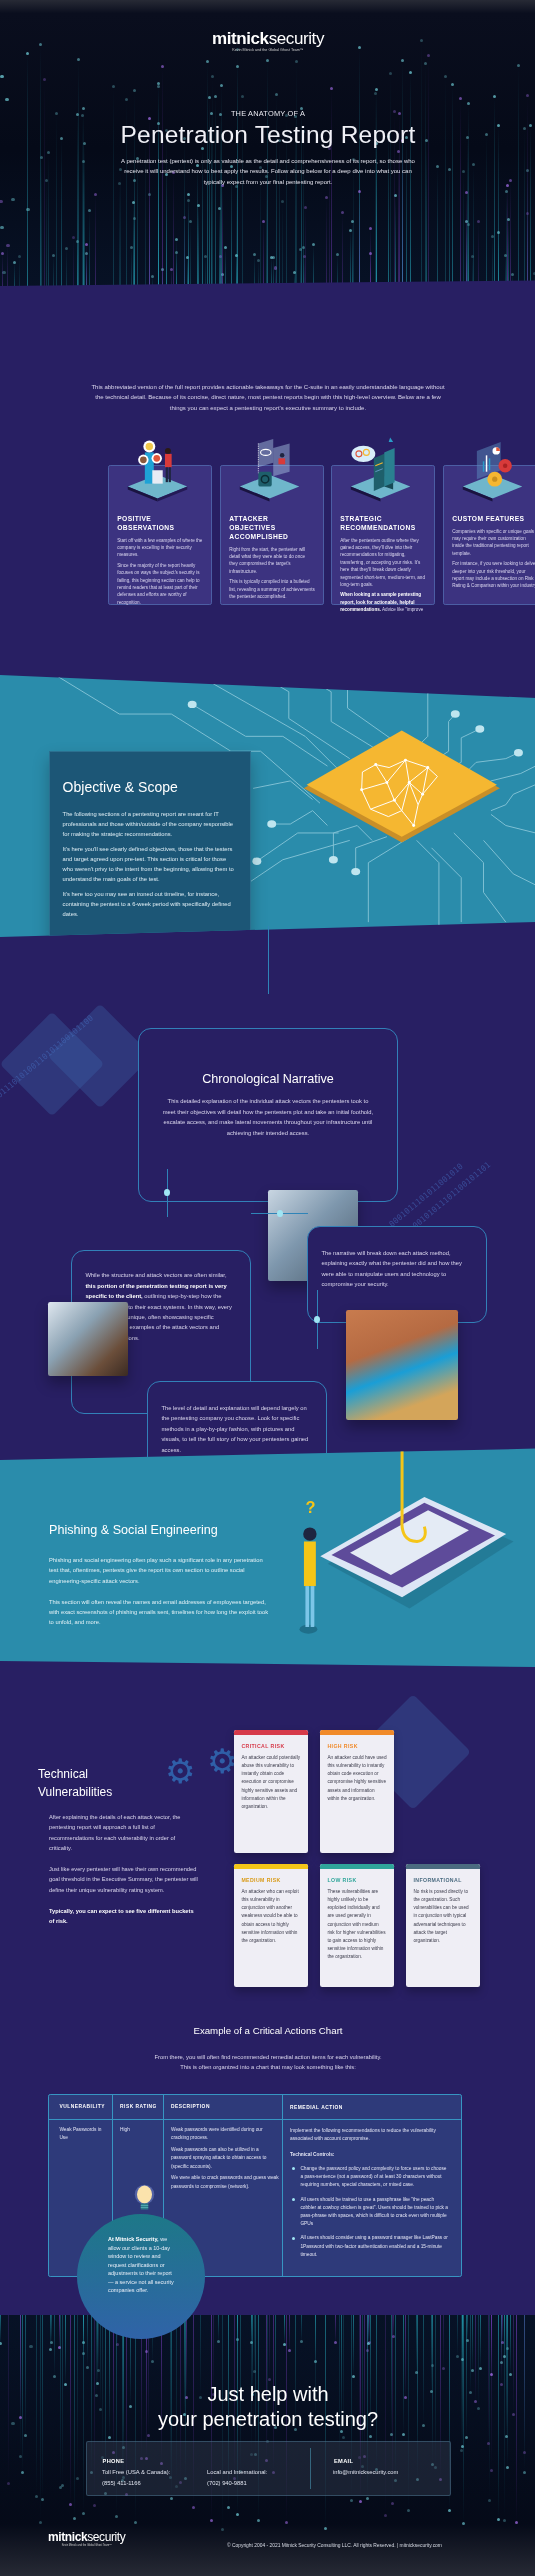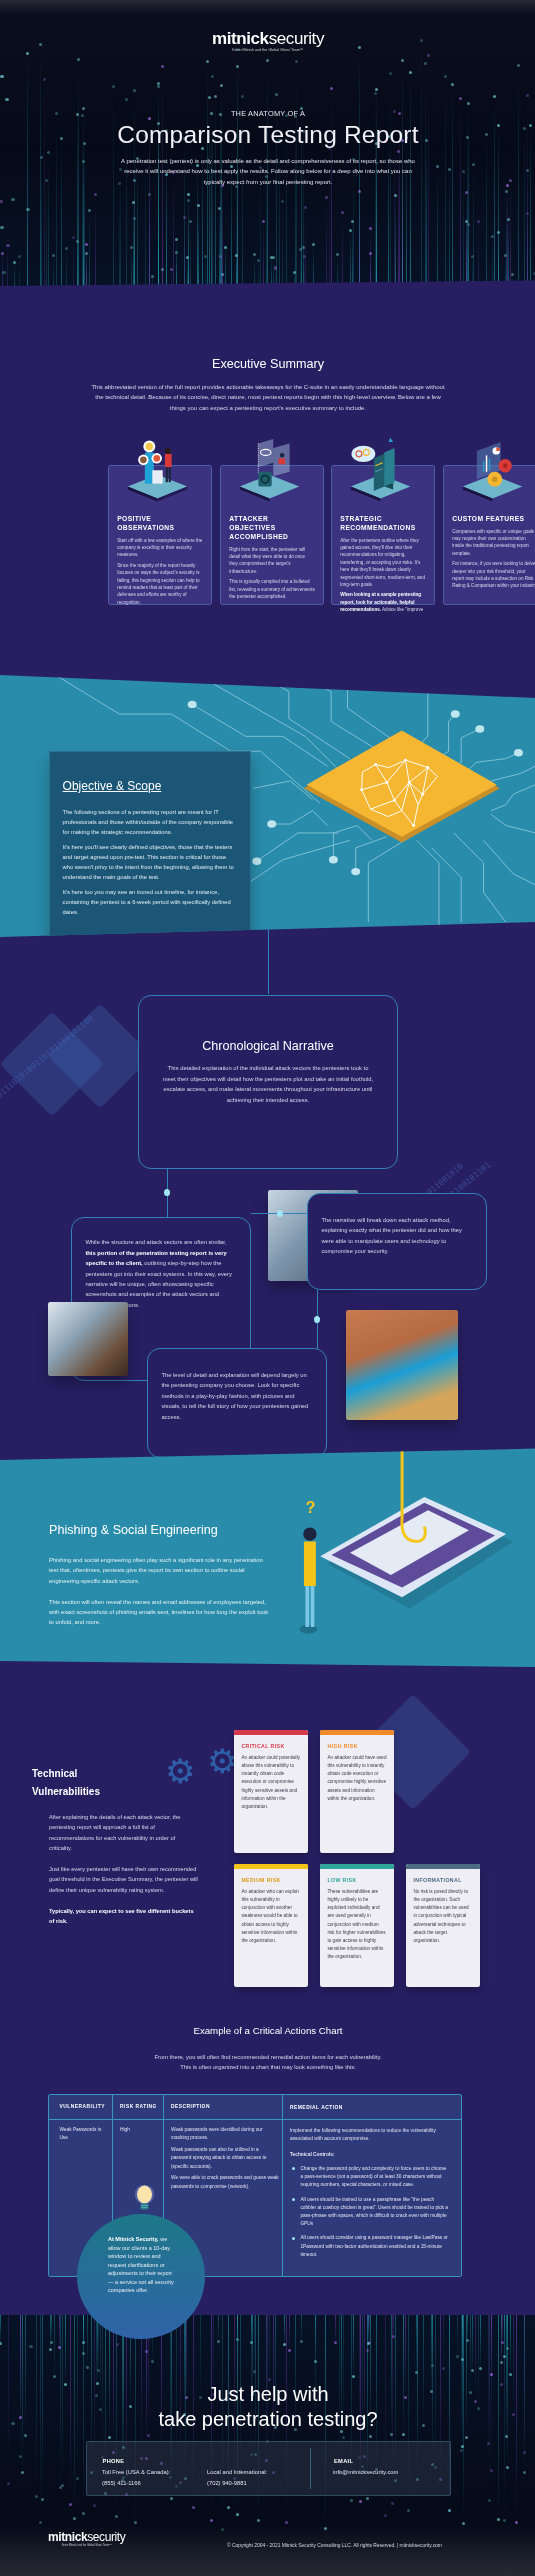--- a/index.html
+++ b/index.html
@@ -32,47 +32,47 @@
   .card { position: absolute; top: 22px; width: 104px; height: 140px; background: #3c3380; border: 0.7px solid #4c5ea4; border-radius: 2.2px; padding: 48px 8.2px 0 8.2px; }
   .card .art { position: absolute; top: -30px; left: 15px; width: 67px; height: 67px; }
   .card h3 { font-size: 6.7px; font-weight: 700; letter-spacing: 0.4px; line-height: 9px; margin-bottom: 4.5px; text-transform: uppercase; }
   .card p { font-size: 4.6px; line-height: 7.4px; color: #dcd8f0; margin-bottom: 3px; }
   .card p b { color: #fff; }
 
   
   .objective { position: absolute; left: 0; top: 610px; width: 536px; height: 327px; background: #2a8cab; clip-path: polygon(0 65px, 536px 88px, 536px 312px, 0 327px); }
   .circuit { position: absolute; left: 0; top: 0; width: 536px; height: 327px; }
   .obj-box { position: absolute; left: 49px; top: 141px; width: 202px; height: 241px; background: #1c5676; border: 0.7px solid #2b7090; box-shadow: 0 7.4px 15px rgba(0,0,0,0.25); padding: 27px 12.6px; }
-  .obj-box h2 { font-size: 12px; font-weight: 400; margin-bottom: 14px; text-decoration: underline; }
+  .obj-box h2 { font-size: 14px; font-weight: 400; margin-bottom: 14px; }
   .obj-box p { font-size: 5.8px; line-height: 10px; color: #dfeef5; margin-bottom: 5.2px; }
 
   
   .narr-line { position: absolute; background: #2f84b8; width: 0.7px; }
-  .narr-box { position: absolute; border: 0.7px solid #3280b8; border-radius: 13px; background: #281f63; }
+  .narr-box { position: absolute; border: 0.7px solid #3280b8; border-radius: 13px; background: #281f63; margin-top: 33px; }
   .narr-main { left: 138px; top: 995px; width: 260px; height: 174px; text-align: center; padding: 43px 22px 0; }
   .narr-main h2 { font-size: 12.6px; font-weight: 400; margin-bottom: 10.4px; }
   .narr-main p { font-size: 6px; line-height: 10.4px; color: #dcd8ee; }
   .narr-box p { font-size: 5.8px; line-height: 10.4px; color: #dcd8ee; }
   .narr-box p b { color: #fff; }
   .nb1 { left: 71px; top: 1217px; width: 180px; height: 164px; padding: 19.3px 13.4px; }
   .nb2 { left: 307px; top: 1193px; width: 180px; height: 97px; padding: 21px 13.4px; }
   .nb3 { left: 147px; top: 1349px; width: 180px; height: 110px; padding: 21px 13.4px; }
   .dot { position: absolute; width: 6px; height: 7.4px; border-radius: 50%; background: #9fe5f3; }
   .photo { position: absolute; border-radius: 2.2px; box-shadow: 0 7.4px 13.4px rgba(0,0,0,0.3); overflow: hidden; }
   .binary { position: absolute; color: rgba(70,110,190,0.55); font-family: "DejaVu Sans Mono", monospace; font-size: 8.2px; transform: rotate(-40deg); white-space: nowrap; }
   .diamond { position: absolute; width: 74px; height: 74px; background: rgba(60,100,170,0.35); transform: rotate(45deg); border-radius: 4.5px; }
 
   
   .phish { position: absolute; left: 0; top: 1430px; width: 536px; height: 260px; background: #2a8cab; clip-path: polygon(0 30px, 536px 18.6px, 536px 237px, 0 231px); }
   .phish h2 { position: absolute; top: 93px; left: 49px; font-size: 12.6px; font-weight: 400; }
   .phish .txt { position: absolute; top: 125px; left: 49px; width: 223px; }
   .phish .txt p { font-size: 5.8px; line-height: 10.4px; color: #e3f1f6; margin-bottom: 10.4px; }
 
   
-  .tech h2 { position: absolute; top: 1765px; left: 32px; font-size: 10px; font-weight: 700; line-height: 18px; }
+  .tech h2 { position: absolute; top: 1765px; left: 38px; font-size: 12px; font-weight: 400; line-height: 18px; }
   .tech .txt { position: absolute; top: 1812px; left: 49px; width: 149px; }
   .tech .txt p { font-size: 5.7px; line-height: 10.4px; color: #dcd8ee; margin-bottom: 10.4px; }
   .tech .txt p b { color: #fff; font-weight: 700; }
   .risk { position: absolute; width: 74px; background: #efeef5; border-radius: 2.2px; overflow: hidden; box-shadow: 0 4.5px 9px rgba(0,0,0,0.25); }
   .risk .bar { height: 5.2px; }
   .risk h4 { font-size: 5.2px; font-weight: 700; letter-spacing: 0.4px; margin: 7.4px 7.4px 5.2px; text-transform: uppercase; }
   .risk p { font-size: 4.7px; line-height: 8.2px; color: #3a3a4a; margin: 0 7.4px; }
   .gear { position: absolute; color: #2f5fa8; font-size: 34px; line-height: 1; }
 
   
@@ -278,26 +278,25 @@
       <i style="left: 184px; height: 160px; opacity: 0.57;"></i>
       <i class="p" style="left: 305px; height: 91px; opacity: 0.45;"></i>
       <i style="left: 158px; height: 175px; opacity: 0.81;"></i>
       <i class="p" style="left: 394px; height: 187px; opacity: 0.44;"></i>
     </div>
   <div class="logo">
     <div class="word"><b>mitnick</b><span>security</span></div>
     <div class="tag">Kevin Mitnick and the Global Ghost Team™</div>
   </div>
   <div class="hero-kicker">THE ANATOMY OF A</div>
-  <h1 class="hero-title">Comparison Testing Report</h1>
+  <h1 class="hero-title">Penetration Testing Report</h1>
   <p class="hero-lead">A penetration test (pentest) is only as valuable as the detail and comprehensiveness of its report, so those who receive it will understand how to best apply the results. Follow along below for a deep dive into what you can typically expect from your final pentesting report.</p>
 </section>
 
 <section class="exec">
-  <h2>Executive Summary</h2>
   <p class="lead">This abbreviated version of the full report provides actionable takeaways for the C-suite in an easily understandable language without the technical detail. Because of its concise, direct nature, most pentest reports begin with this high-level overview. Below are a few things you can expect a pentesting report's executive summary to include.</p>
   <div class="cards">
     <div class="card" style="left:0">
       <svg class="art" viewBox="0 0 90 90">
         <polygon points="45,52 85,68 45,84 5,68" fill="#6fb6cb"></polygon>
           <polygon points="5,68 45,84 45,88 5,72" fill="#1a1440"></polygon>
           <polygon points="85,68 45,84 45,88 85,72" fill="#241a55"></polygon>
         <rect x="28" y="22" width="12" height="42" fill="#1ea2d6"></rect>
         <circle cx="34" cy="14" r="8" fill="#fff"></circle>
           <circle cx="34" cy="14" r="5" fill="#f2c94c"></circle>
@@ -713,21 +712,21 @@
       <i style="left: 60px; height: 173px; opacity: 0.49; bottom: auto; top: 173px; transform: scaleY(-1); transform-origin: center top;"></i>
       <i class="p" style="left: 146px; height: 37px; opacity: 0.65; bottom: auto; top: 37px; transform: scaleY(-1); transform-origin: center top;"></i>
       <i class="p" style="left: 117px; height: 30px; opacity: 0.41; bottom: auto; top: 30px; transform: scaleY(-1); transform-origin: center top;"></i>
       <i style="left: 65px; height: 70px; opacity: 1; bottom: auto; top: 70px; transform: scaleY(-1); transform-origin: center top;"></i>
       <i style="left: 423px; height: 111px; opacity: 0.64; bottom: auto; top: 111px; transform: scaleY(-1); transform-origin: center top;"></i>
       <i style="left: 466px; height: 123px; opacity: 0.8; bottom: auto; top: 123px; transform: scaleY(-1); transform-origin: center top;"></i>
       <i style="left: 408px; height: 196px; opacity: 0.47; bottom: auto; top: 196px; transform: scaleY(-1); transform-origin: center top;"></i>
       <i style="left: 83px; height: 199px; opacity: 0.61; bottom: auto; top: 199px; transform: scaleY(-1); transform-origin: center top;"></i>
       <i class="p" style="left: 141px; height: 144px; opacity: 0.67; bottom: auto; top: 144px; transform: scaleY(-1); transform-origin: center top;"></i>
     </div>
-  <h2><span>Just help with</span><br><span>take penetration testing?</span></h2>
+  <h2><span>Just help with</span><br><span>your penetration testing?</span></h2>
   <div class="contact">
     <span class="h" style="left:15.6px">PHONE</span>
     <div class="v" style="left:15px;top:24.5px"><span>Toll Free (USA &amp; Canada):</span><br><a style="color:inherit;text-decoration:none">(855) 411-1166</a></div>
     <div class="v" style="left:120px;top:24.5px"><span>Local and International:</span><br><a style="color:inherit;text-decoration:none">(702) 940-9881</a></div>
     <div class="sep"></div>
     <span class="h" style="left:247px">EMAIL</span>
     <a class="v" style="left:246px;top:24.5px;text-decoration:none">info@mitnicksecurity.com</a>
   </div>
   <div class="logo">
     <div class="word"><b>mitnick</b><span>security</span></div>

